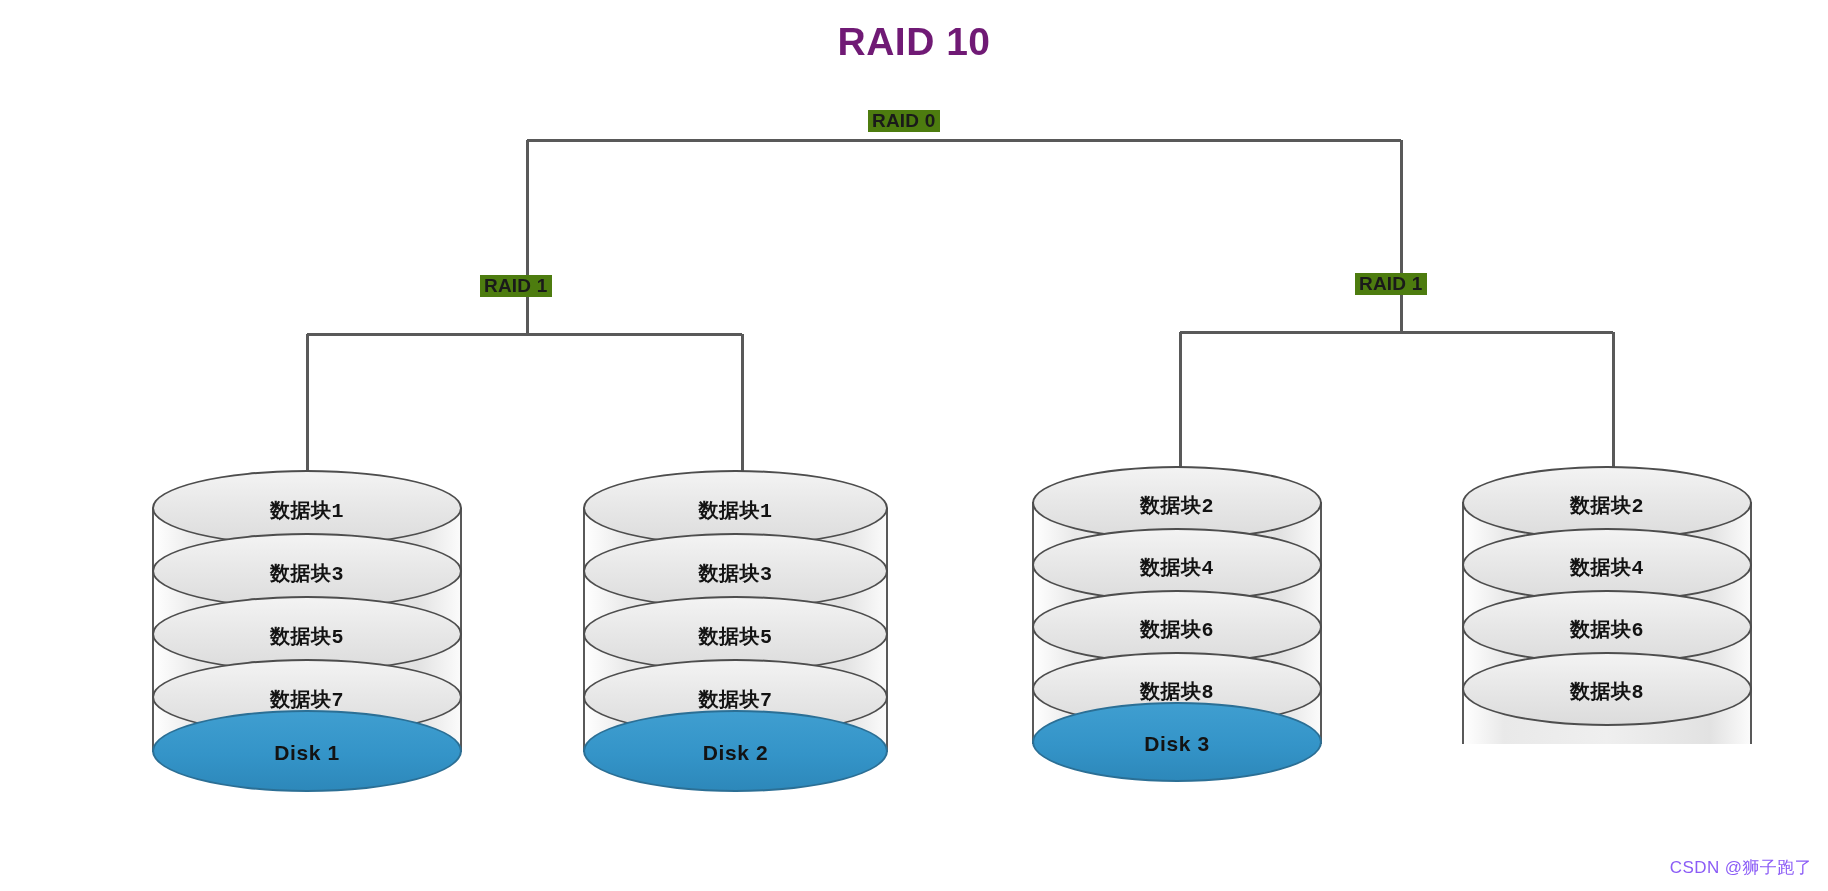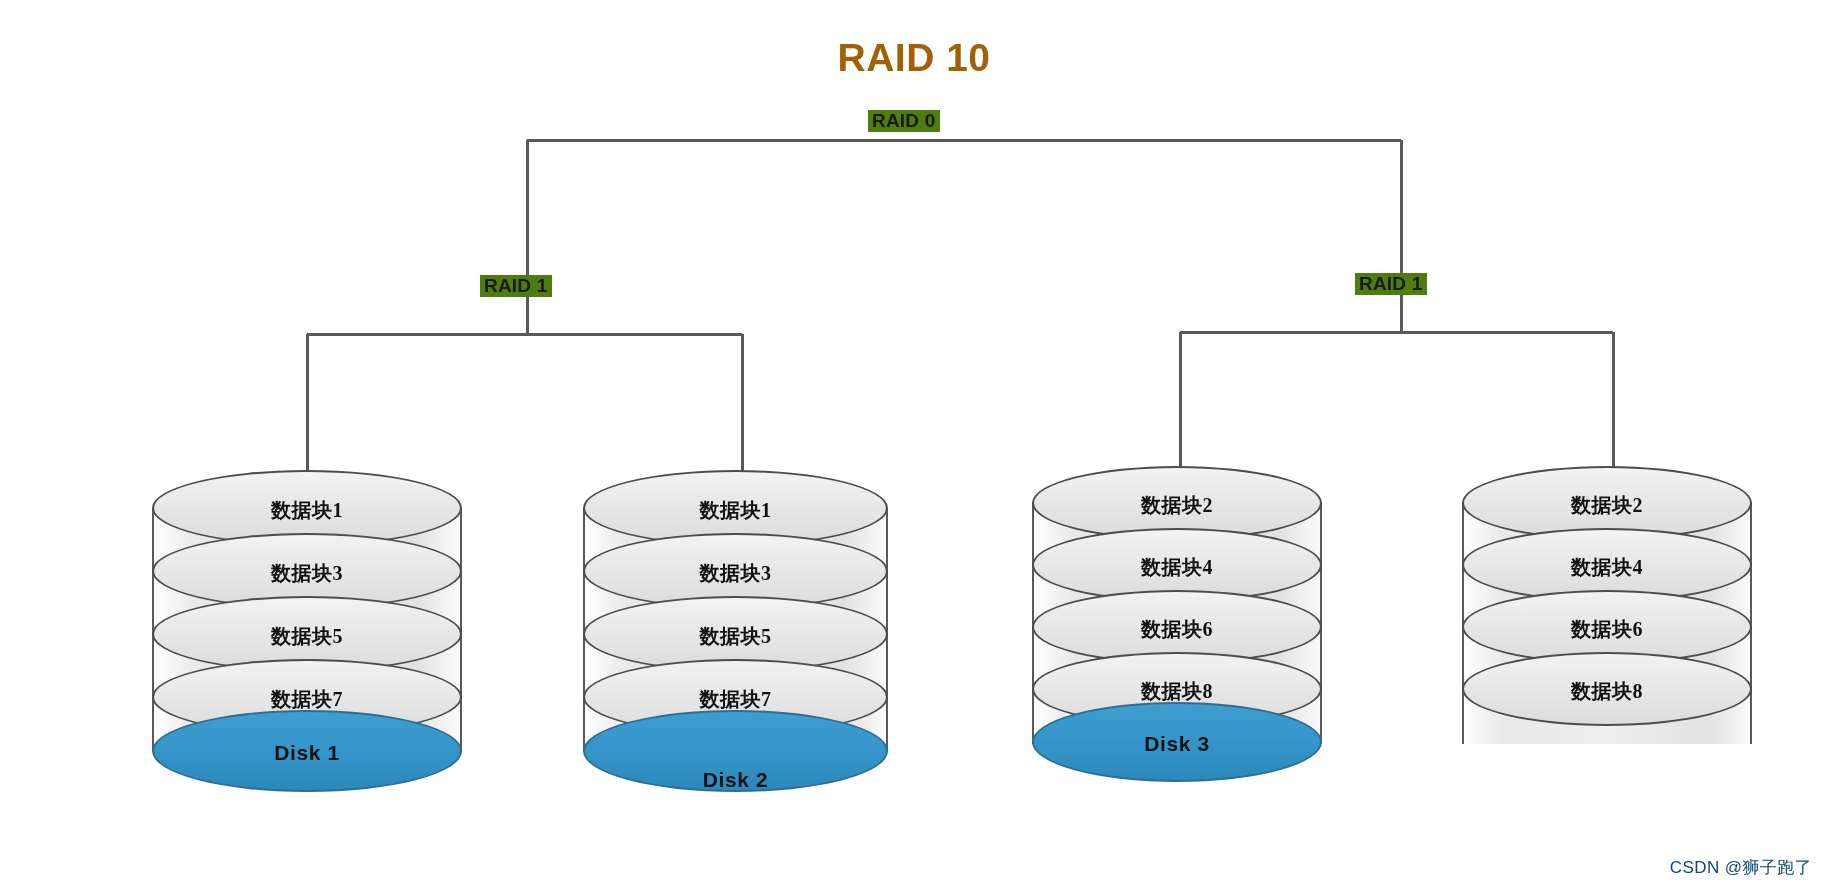--- a/index.html
+++ b/index.html
@@ -4,23 +4,23 @@
 <style>
   html,body{margin:0;padding:0;background:#ffffff;}
   body{
     width:1828px;height:891px;
     font-family:"Liberation Sans","DejaVu Sans",sans-serif;
     position:relative;overflow:hidden;
   }
   #stage{position:absolute;left:0;top:0;width:1828px;height:891px;}
 
   .title{
-    position:absolute;left:0;top:36px;width:1828px;
+    position:absolute;left:0;top:20px;width:1828px;
     text-align:center;
-    font-size:39px;font-weight:bold;color:#a16207;
+    font-size:39px;font-weight:bold;color:#701a75;
     letter-spacing:0.5px;
   }
 
   svg.wires{position:absolute;left:0;top:0;width:1828px;height:891px;pointer-events:none;}
 
   .wire-label{
     position:absolute;
     font-size:19px;font-weight:bold;color:#1a1a1a;
     background:#4d7c0f;padding:0 4px;white-space:nowrap;
     letter-spacing:0.2px;
@@ -46,32 +46,32 @@
     background:linear-gradient(to bottom,#f3f3f3 0%,#e8e8e8 45%,#dcdcdc 100%);
     display:flex;align-items:center;justify-content:center;
   }
   .platter.base{
     border:2px solid #2b6f95;
     background:#3494c8;
     background:linear-gradient(to bottom,#3f9ed0 0%,#3494c8 55%,#2d88ba 100%);
   }
   .platter span{
     font-size:20px;font-weight:bold;color:#131313;
-    font-family:Liberation Serif, serif;
+    font-family:Liberation Mono, monospace;
     letter-spacing:0.5px;
     transform:translateY(2px);
   }
   .platter.base span{
     font-family:"Liberation Sans","DejaVu Sans",sans-serif;
     font-size:21px;letter-spacing:0.6px;
   }
 
   .watermark{
     position:absolute;right:16px;bottom:12px;
-    font-size:17px;color:#0c4a6e;
+    font-size:17px;color:#8b5cf6;
     font-family:"Liberation Sans","DejaVu Sans",sans-serif;
     letter-spacing:0.4px;
   }
 </style>
 </head>
 <body>
 
 <div id="stage">
 
   <div class="title">RAID 10</div>
@@ -124,21 +124,21 @@
       </div>
     <div class="platter" style="top:63px;height:76px;">
       <span>数据块3</span>
       </div>
     <div class="platter" style="top:126px;height:76px;">
       <span>数据块5</span>
       </div>
     <div class="platter" style="top:189px;height:76px;">
       <span>数据块7</span>
       </div>
-    <div class="platter base" style="top:240px;height:82px;align-items:flex-end;">
+    <div class="platter base" style="top:240px;height:82px;">
       <span>Disk  2</span>
       </div>
   </div>
 
   <div class="cyl" style="left:1032px;top:466px;width:290px;height:316px;">
     <div class="cyl-body" style="top:36px;height:242px;"></div>
     <div class="platter" style="top:0px;height:74px;">
       <span>数据块2</span>
       </div>
     <div class="platter" style="top:62px;height:74px;">

